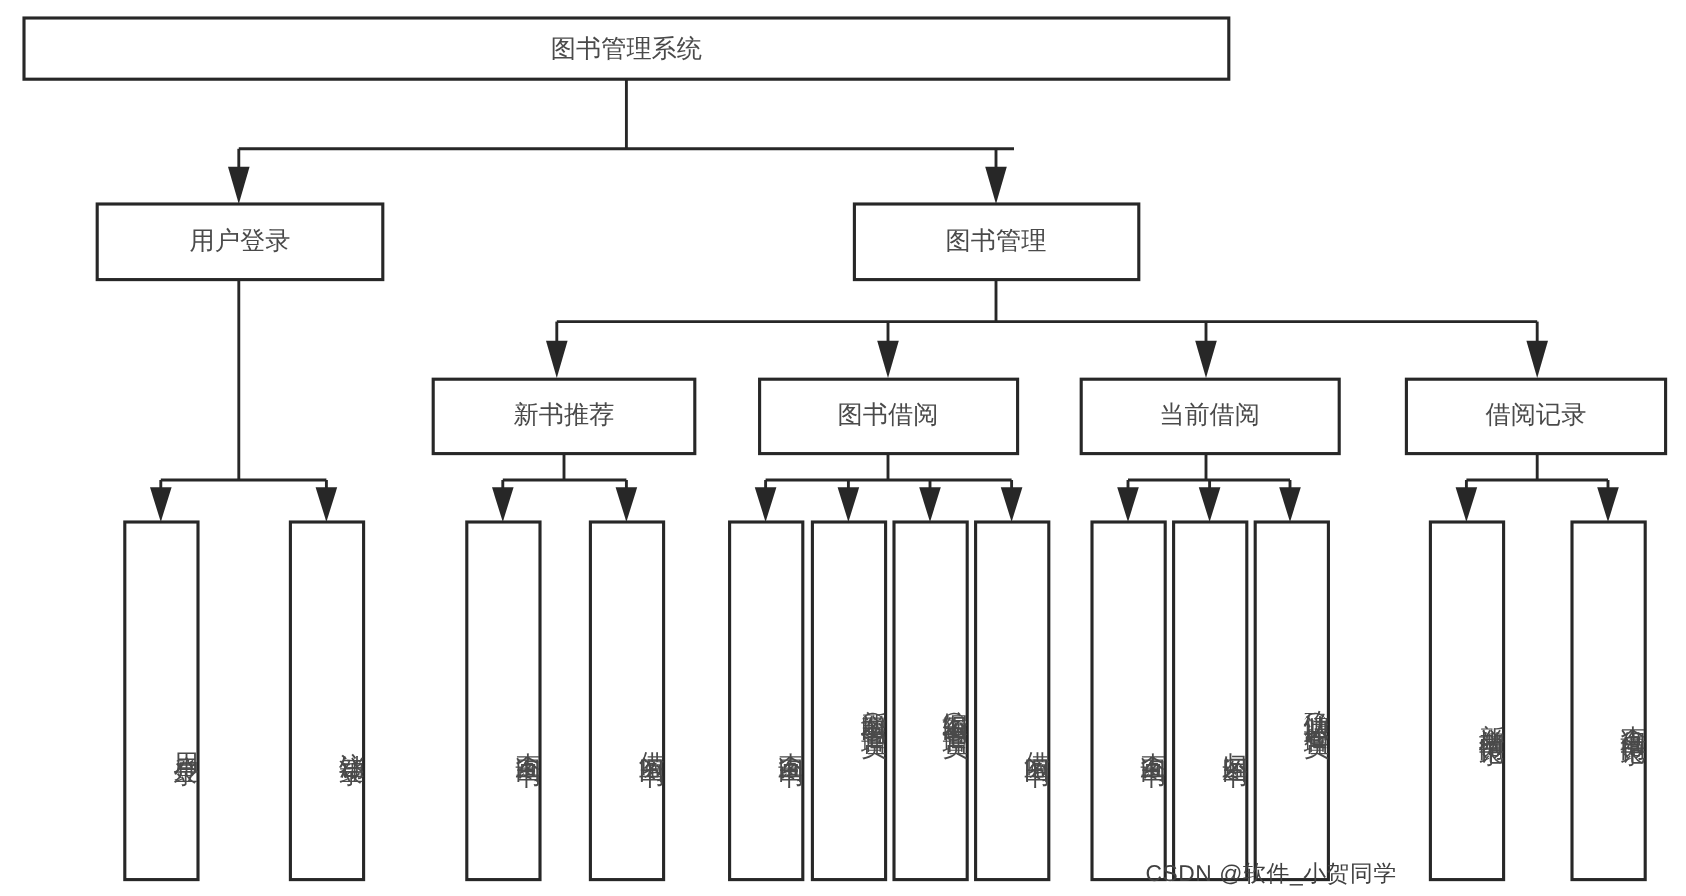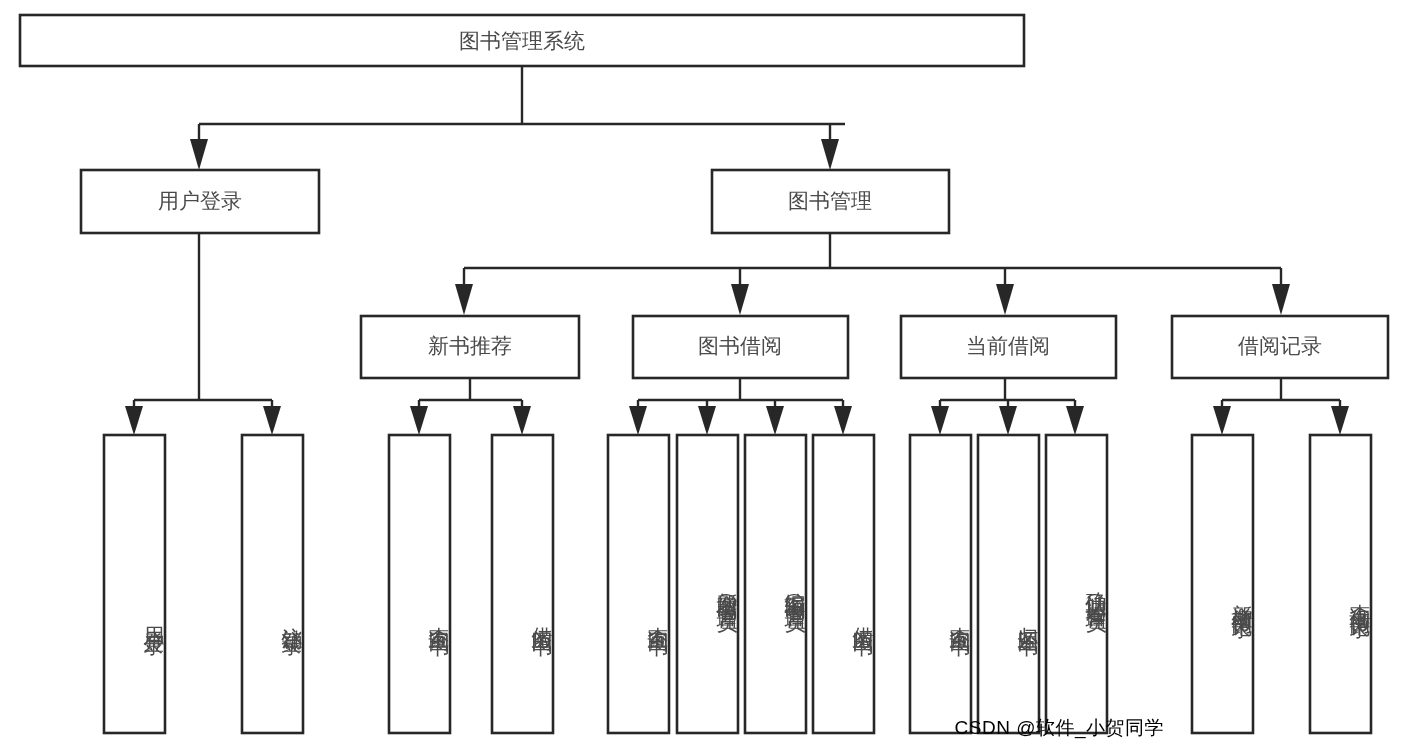--- a/index.html
+++ b/index.html
@@ -72,21 +72,21 @@
     color: #4a4a4a;
     white-space: nowrap;
     pointer-events: none;
   }
   .watermark {
     position: absolute;
     right: 14px;
     bottom: 6px;
     font-family: "Liberation Sans", "DejaVu Sans", sans-serif;
     font-size: 19px;
-    color: #000000;
+    color: #404040;
     letter-spacing: 0.5px;
     white-space: nowrap;
     user-select: none;
   }
 </style>
 </head>
 <body>
 
 <div id="diagram-root">
 

